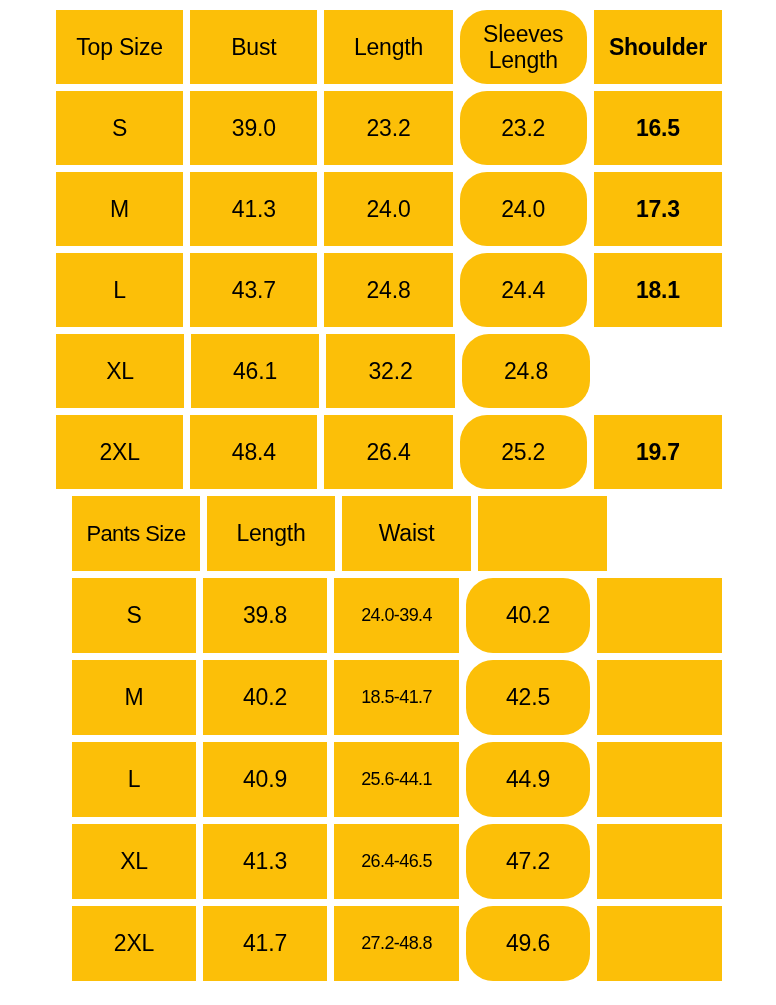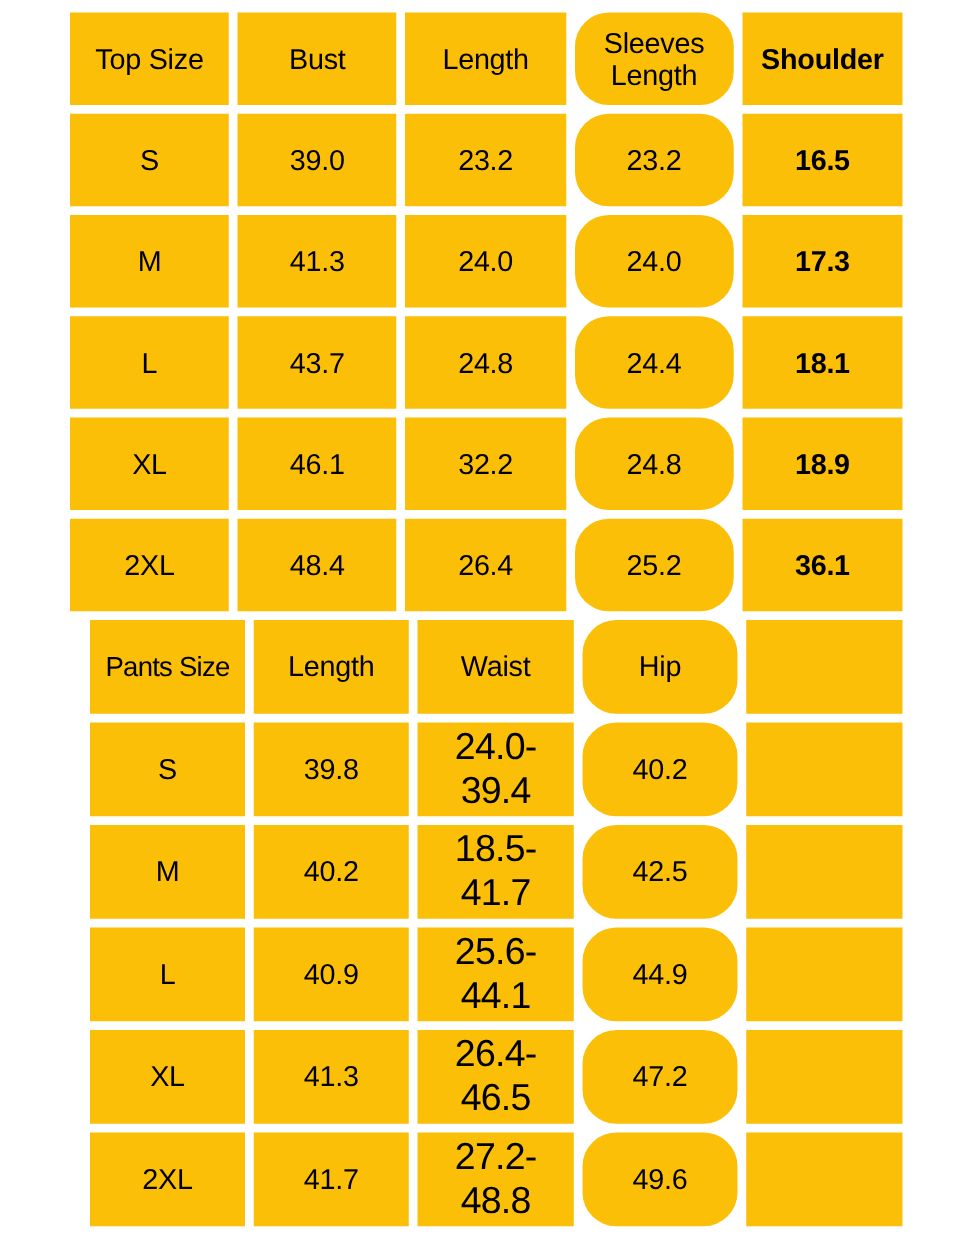--- a/index.html
+++ b/index.html
@@ -69,21 +69,21 @@
   .cell.header {
     font-size: 23px;
   }
 
   .cell.header.tight {
     font-size: 22px;
     letter-spacing: -0.6px;
   }
 
   .cell.wide-value {
-    font-size: 30px;
+    font-size: 18px;
     letter-spacing: -0.6px;
   }
 
   .cell.empty {
     color: transparent;
   }
 </style>
 </head>
 <body>
 
@@ -121,36 +121,34 @@
       <div class="cell col-3">24.8</div>
       <div class="cell col-4">24.4</div>
       <div class="cell col-5">18.1</div>
     </div>
 
     <div class="chart-row">
       <div class="cell col-1">XL</div>
       <div class="cell col-2">46.1</div>
       <div class="cell col-3">32.2</div>
       <div class="cell col-4">24.8</div>
-      <div class="cell col-5">18.9</div>
     </div>
 
     <div class="chart-row">
       <div class="cell col-1">2XL</div>
       <div class="cell col-2">48.4</div>
       <div class="cell col-3">26.4</div>
       <div class="cell col-4">25.2</div>
-      <div class="cell col-5">36.1</div>
+      <div class="cell col-5">19.7</div>
     </div>
 
     <div class="chart-row tall">
       <div class="cell header tight col-1">Pants Size</div>
       <div class="cell header col-2">Length</div>
       <div class="cell header col-3">Waist</div>
-      <div class="cell header col-4">Hip</div>
       <div class="cell header empty col-5"></div>
     </div>
 
     <div class="chart-row tall">
       <div class="cell col-1">S</div>
       <div class="cell col-2">39.8</div>
       <div class="cell wide-value col-3">24.0-39.4</div>
       <div class="cell col-4">40.2</div>
       <div class="cell empty col-5"></div>
     </div>

